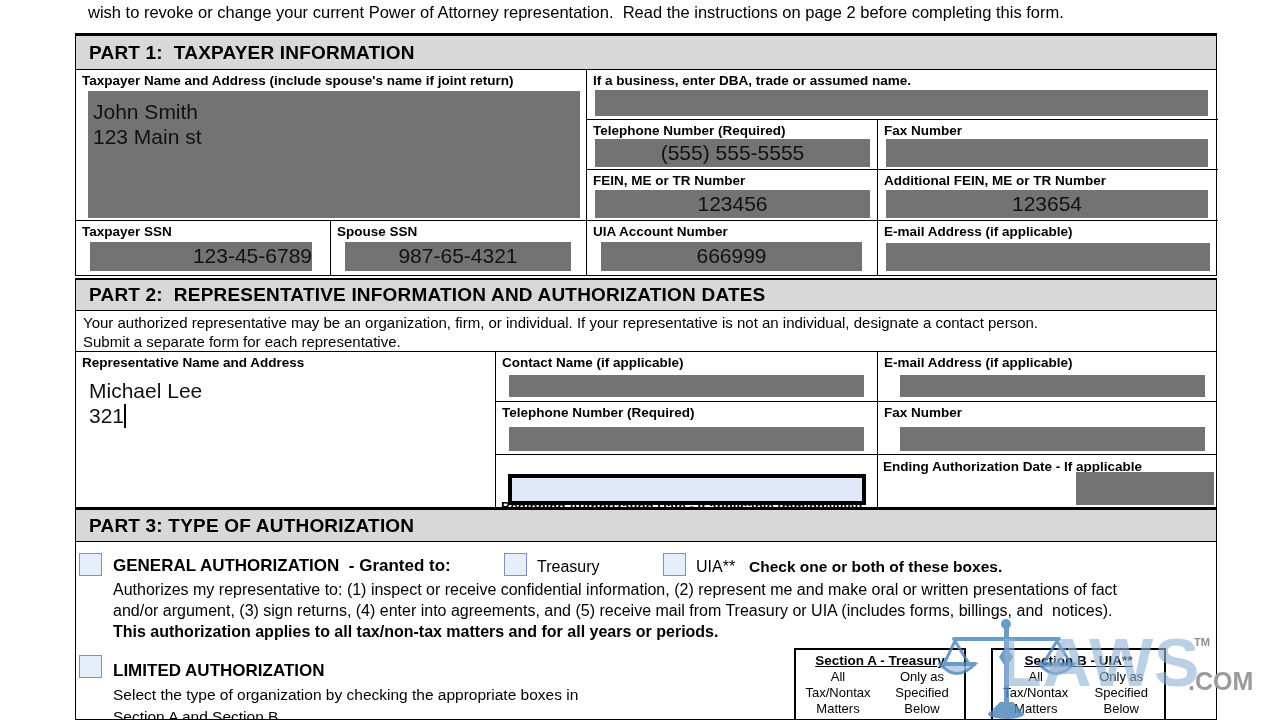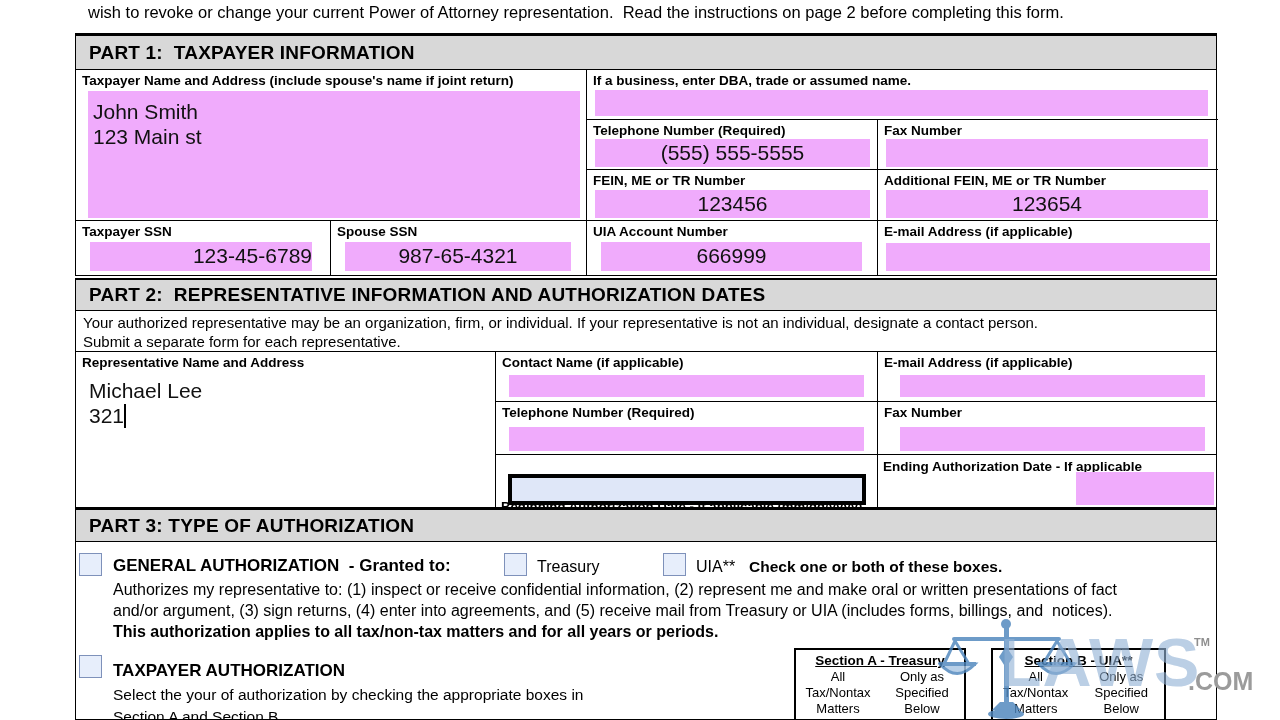--- a/index.html
+++ b/index.html
@@ -23,21 +23,21 @@
     padding-left: 13px;
     letter-spacing: .2px;
     white-space: pre;
   }
   .bodybox { position: absolute; border: 1px solid #000; border-top: none; }
   .cell { position: absolute; }
   .br { border-right: 1px solid #000; }
   .bb { border-bottom: 1px solid #000; }
   .lbl { font-size: 13.5px; line-height: 16px; padding: 3px 4px 0 6px; white-space: nowrap; font-weight: bold; }
   .lblwrap { white-space: normal; }
-  .bluefield { position: absolute; background: #f0abfc; }
+  .bluefield { position: absolute; background: #737373; }
   .val { font-size: 21px; line-height: 28px; text-align: center; color: #111; }
   .val-left { font-size: 21px; line-height: 25px; text-align: left; color: #111; }
   .checkbox {
     position: absolute; width: 23px; height: 23px;
     background: #e7eefb; border: 1px solid #7e91ba;
   }
   .b { font-weight: bold; }
   .p3line { position: absolute; font-size: 16px; white-space: pre; }
   .secbox { position: absolute; border: 2px solid #000; background: #fff; text-align: center; }
   .sectitle { font-weight: bold; font-size: 13.5px; text-decoration: underline; margin-top: 3px; white-space: pre; }
@@ -179,22 +179,22 @@
   <div class="checkbox" style="left:587px; top:11px;"></div>
   <div class="abs" style="left:620px; top:16px; font-size:16px;">UIA**</div>
 
   <div class="abs b" style="left:673px; top:16px; font-size:15.5px;">Check one or both of these boxes.</div>
 
   <div class="p3line" style="left:37px; top:39px;">Authorizes my representative to: (1) inspect or receive confidential information, (2) represent me and make oral or written presentations of fact</div>
   <div class="p3line" style="left:37px; top:60px;">and/or argument, (3) sign returns, (4) enter into agreements, and (5) receive mail from Treasury or UIA (includes forms, billings, and  notices).</div>
   <div class="p3line b" style="left:37px; top:81px;">This authorization applies to all tax/non-tax matters and for all years or periods.</div>
 
   <div class="checkbox" style="left:3px; top:113px;"></div>
-  <div class="abs b" style="left:37px; top:119px; font-size:17px;">TAXPAYER AUTHORIZATION</div>
-  <div class="abs" style="left:37px; top:144px; font-size:15.5px;">Select the your of authorization by checking the appropriate boxes in</div>
+  <div class="abs b" style="left:37px; top:119px; font-size:17px;">LIMITED AUTHORIZATION</div>
+  <div class="abs" style="left:37px; top:144px; font-size:15.5px;">Select the type of organization by checking the appropriate boxes in</div>
   <div class="abs" style="left:37px; top:166px; font-size:15.5px;">Section A and Section B.</div>
 
   <div class="secbox" style="left:718px; top:106px; width:172px; height:76px;">
     <div class="sectitle">Section A - Treasury</div>
     <div class="seccols">
       <div class="seccol">All
 Tax/Nontax
 Matters</div>
       <div class="seccol">Only as
 Specified

